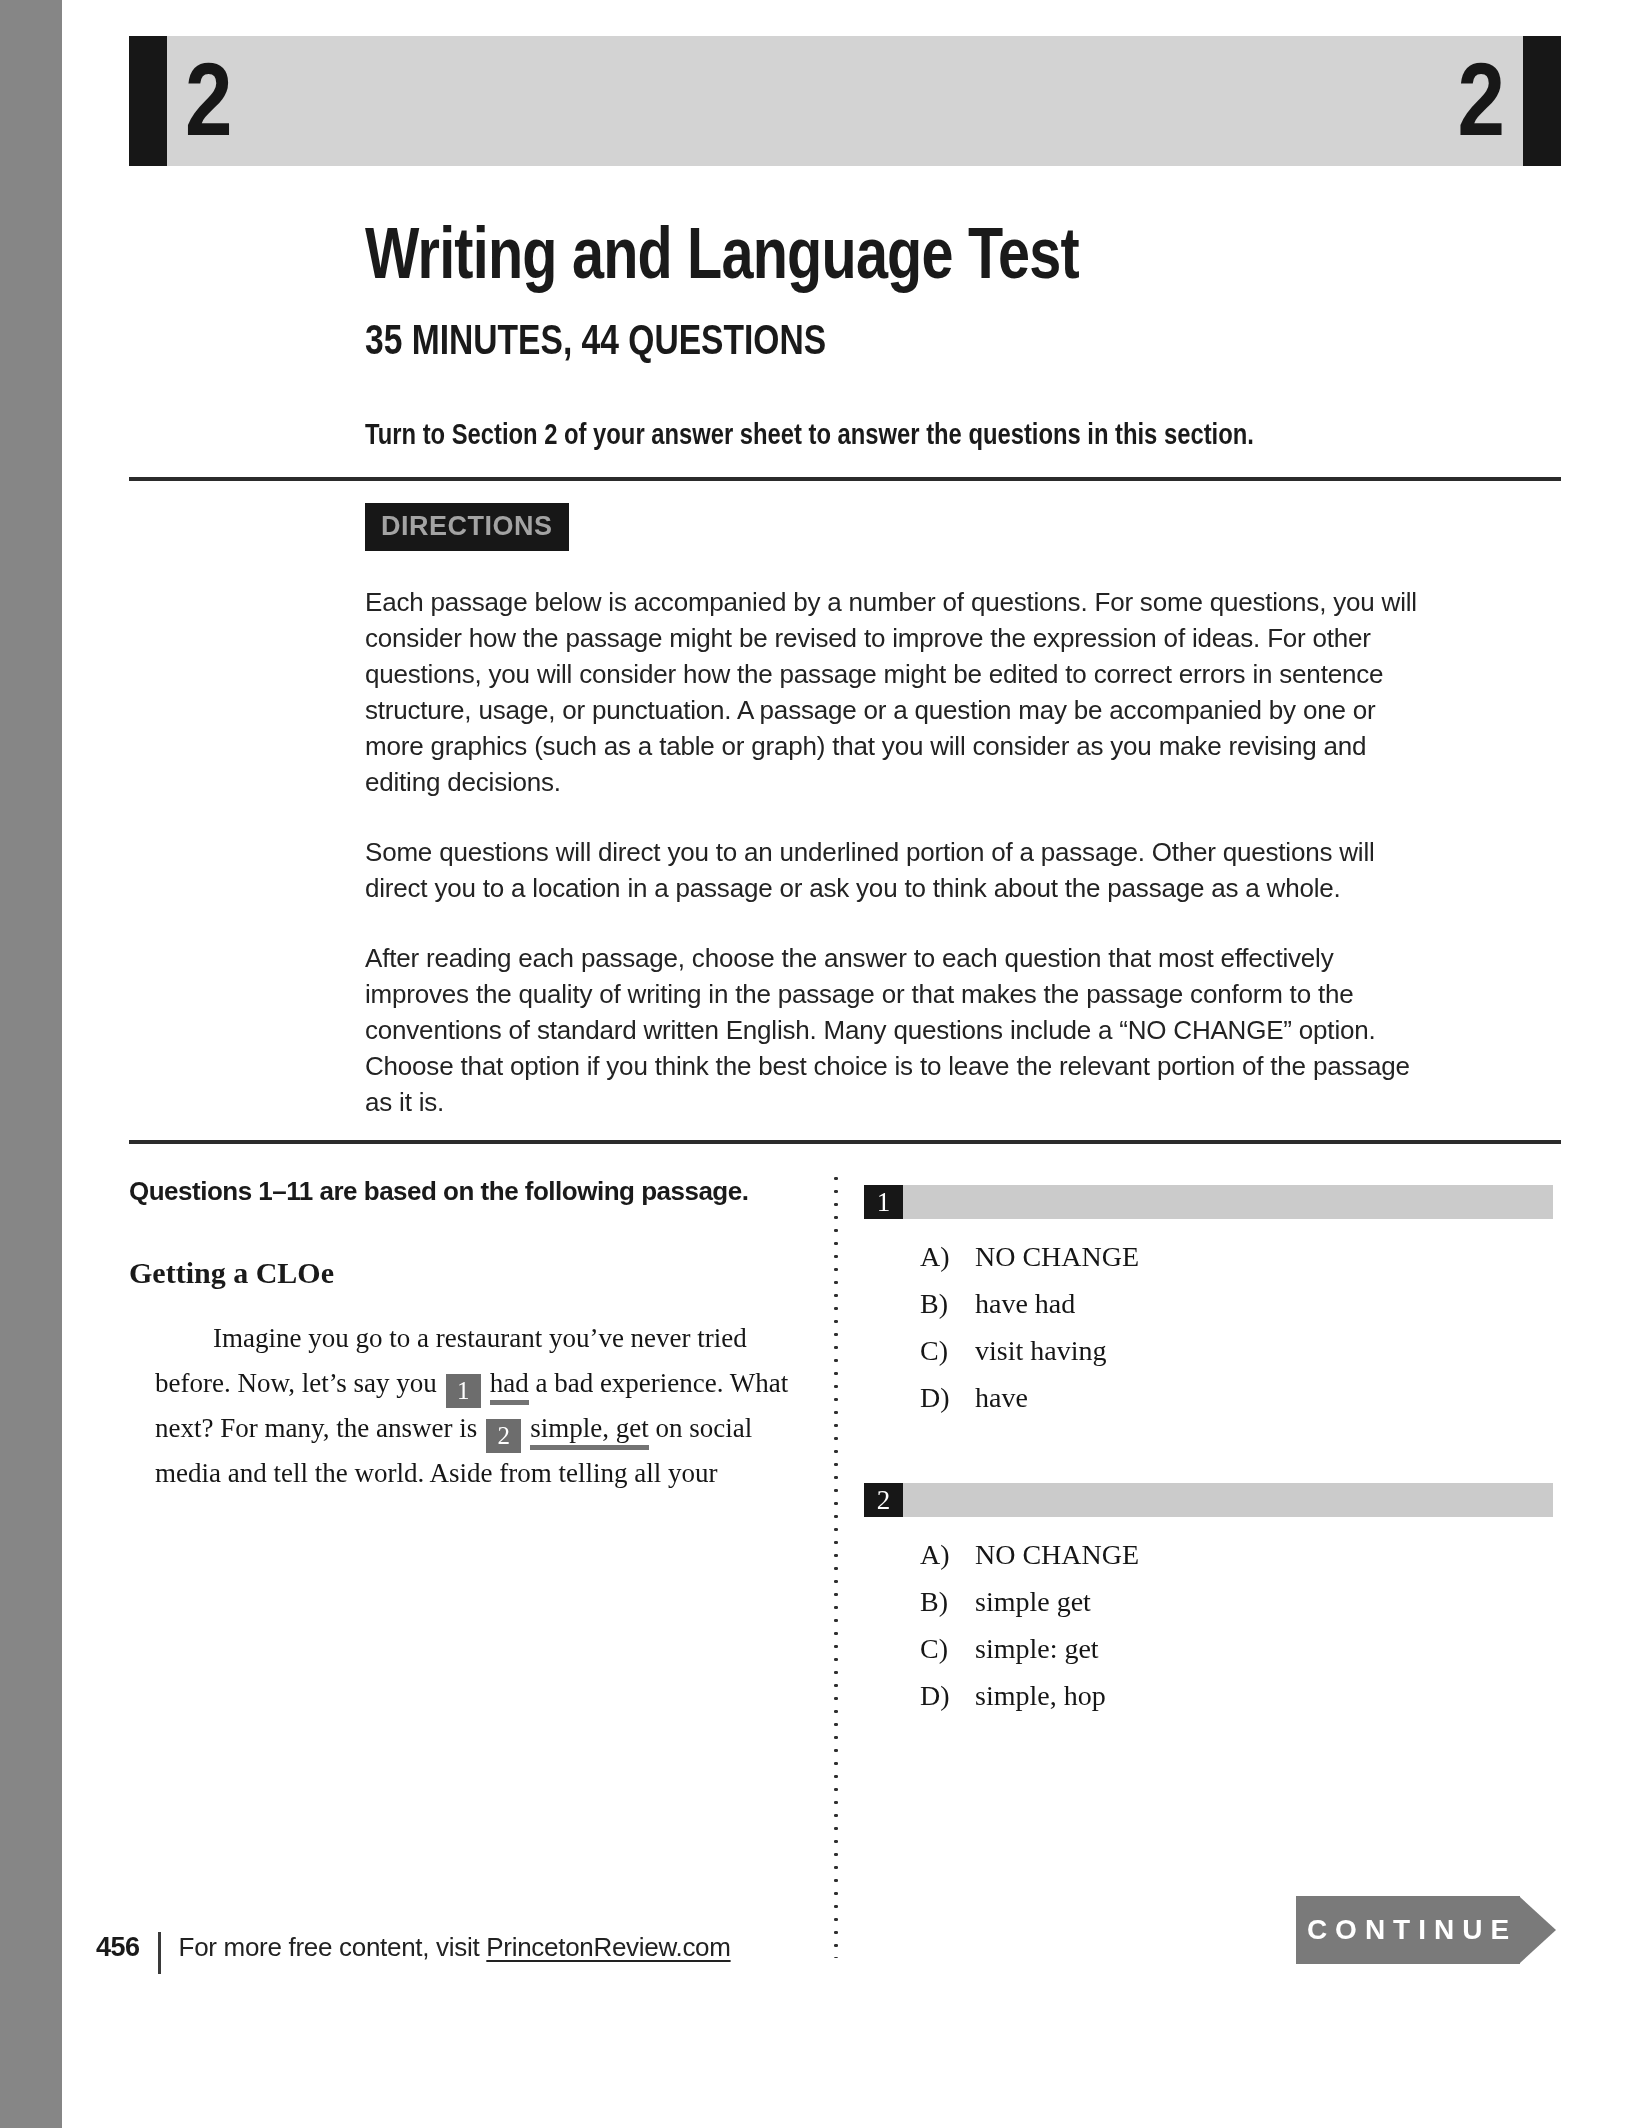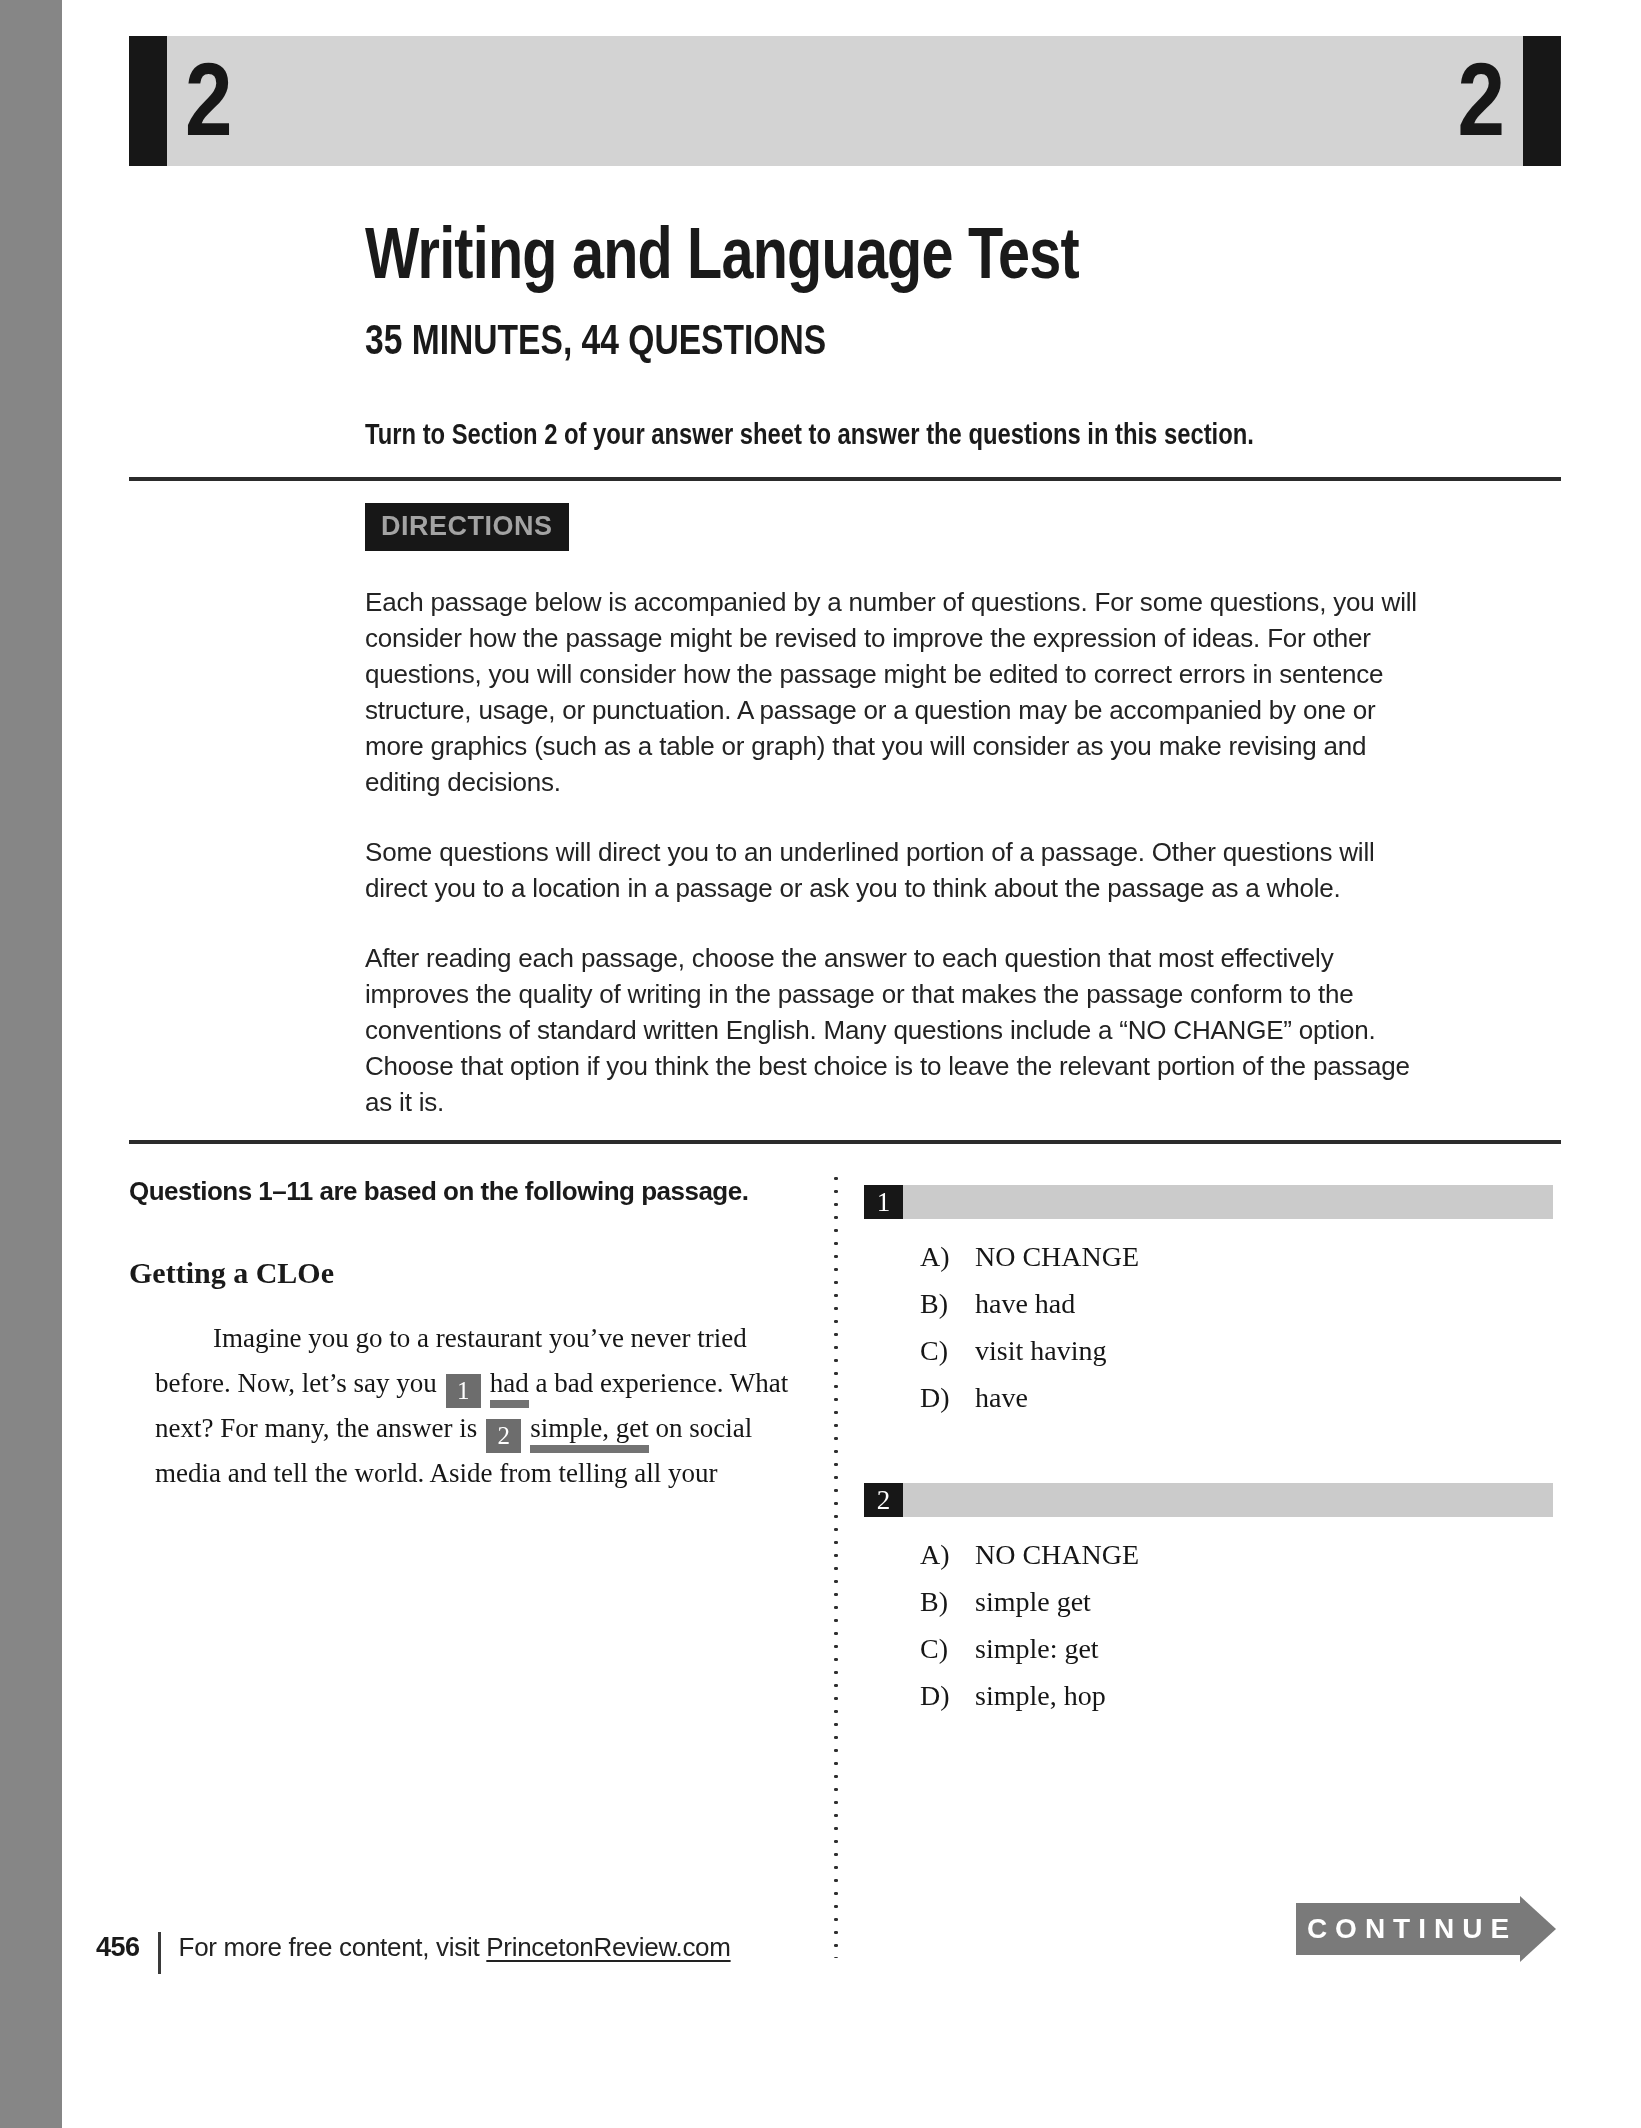--- a/index.html
+++ b/index.html
@@ -60,21 +60,21 @@
     position:absolute; left:129px; top:1316px; width:706px;
     font-family:"Liberation Serif", serif; font-size:27px; line-height:45px; color:#161616;
   }
   .p-line { white-space:nowrap; height:45px;margin-left:26px; }
   .p-line.indent { padding-left:58px; }
   .qref {
     display:inline-block; width:35px; height:34px; line-height:34px; margin:0 9px;
     background:#6d6d6d; color:#ffffff; text-align:center; font-size:25px;
     vertical-align:-7px; font-family:"Liberation Serif", serif;
   }
-  .uline { border-bottom:8px solid #737373; padding-bottom:2px; }
+  .uline { border-bottom:5px solid #737373; padding-bottom:2px; }
 
   
   .col-divider {
     position:absolute; left:834px; top:1172px; width:4px; height:786px;
     background-image:radial-gradient(circle, #2f2f2f 1.7px, rgba(0,0,0,0) 2px);
     background-size:4px 13px; background-repeat:repeat-y; background-position:center top;
   }
 
   
   .question-block { position:absolute; left:864px; width:689px; }
@@ -85,21 +85,21 @@
     font-size:27px; display:flex; align-items:center; justify-content:center; flex:0 0 39px;
   }
   .q-bar { flex:1; background:#cbcbcb; }
   .choices { margin:22px 0 0 56px; font-family:"Liberation Serif", serif; font-size:28px; color:#161616; }
   .choice { display:flex; margin-bottom:19px; height:28px; align-items:baseline; }
   .c-letter { width:55px; flex:0 0 55px; }
 
   
   .continue { position:absolute; left:1296px; top:1896px; display:flex; align-items:center; cursor:pointer; }
   .continue-rect {
-    width:216px; height:52px; background:#7a7a7a; color:#ffffff; display:flex;
+    width:216px; height:68px; background:#7a7a7a; color:#ffffff; display:flex;
     align-items:center; justify-content:center; font-weight:700; font-size:28px;
     letter-spacing:8px; padding-left:8px;
   }
   .continue-arrow {
     width:0; height:0; border-top:33px solid transparent;
     border-bottom:33px solid transparent; border-left:36px solid #7a7a7a;
   }
 
   
   .footer { position:absolute; left:96px; top:1932px; display:flex; align-items:flex-start; }

